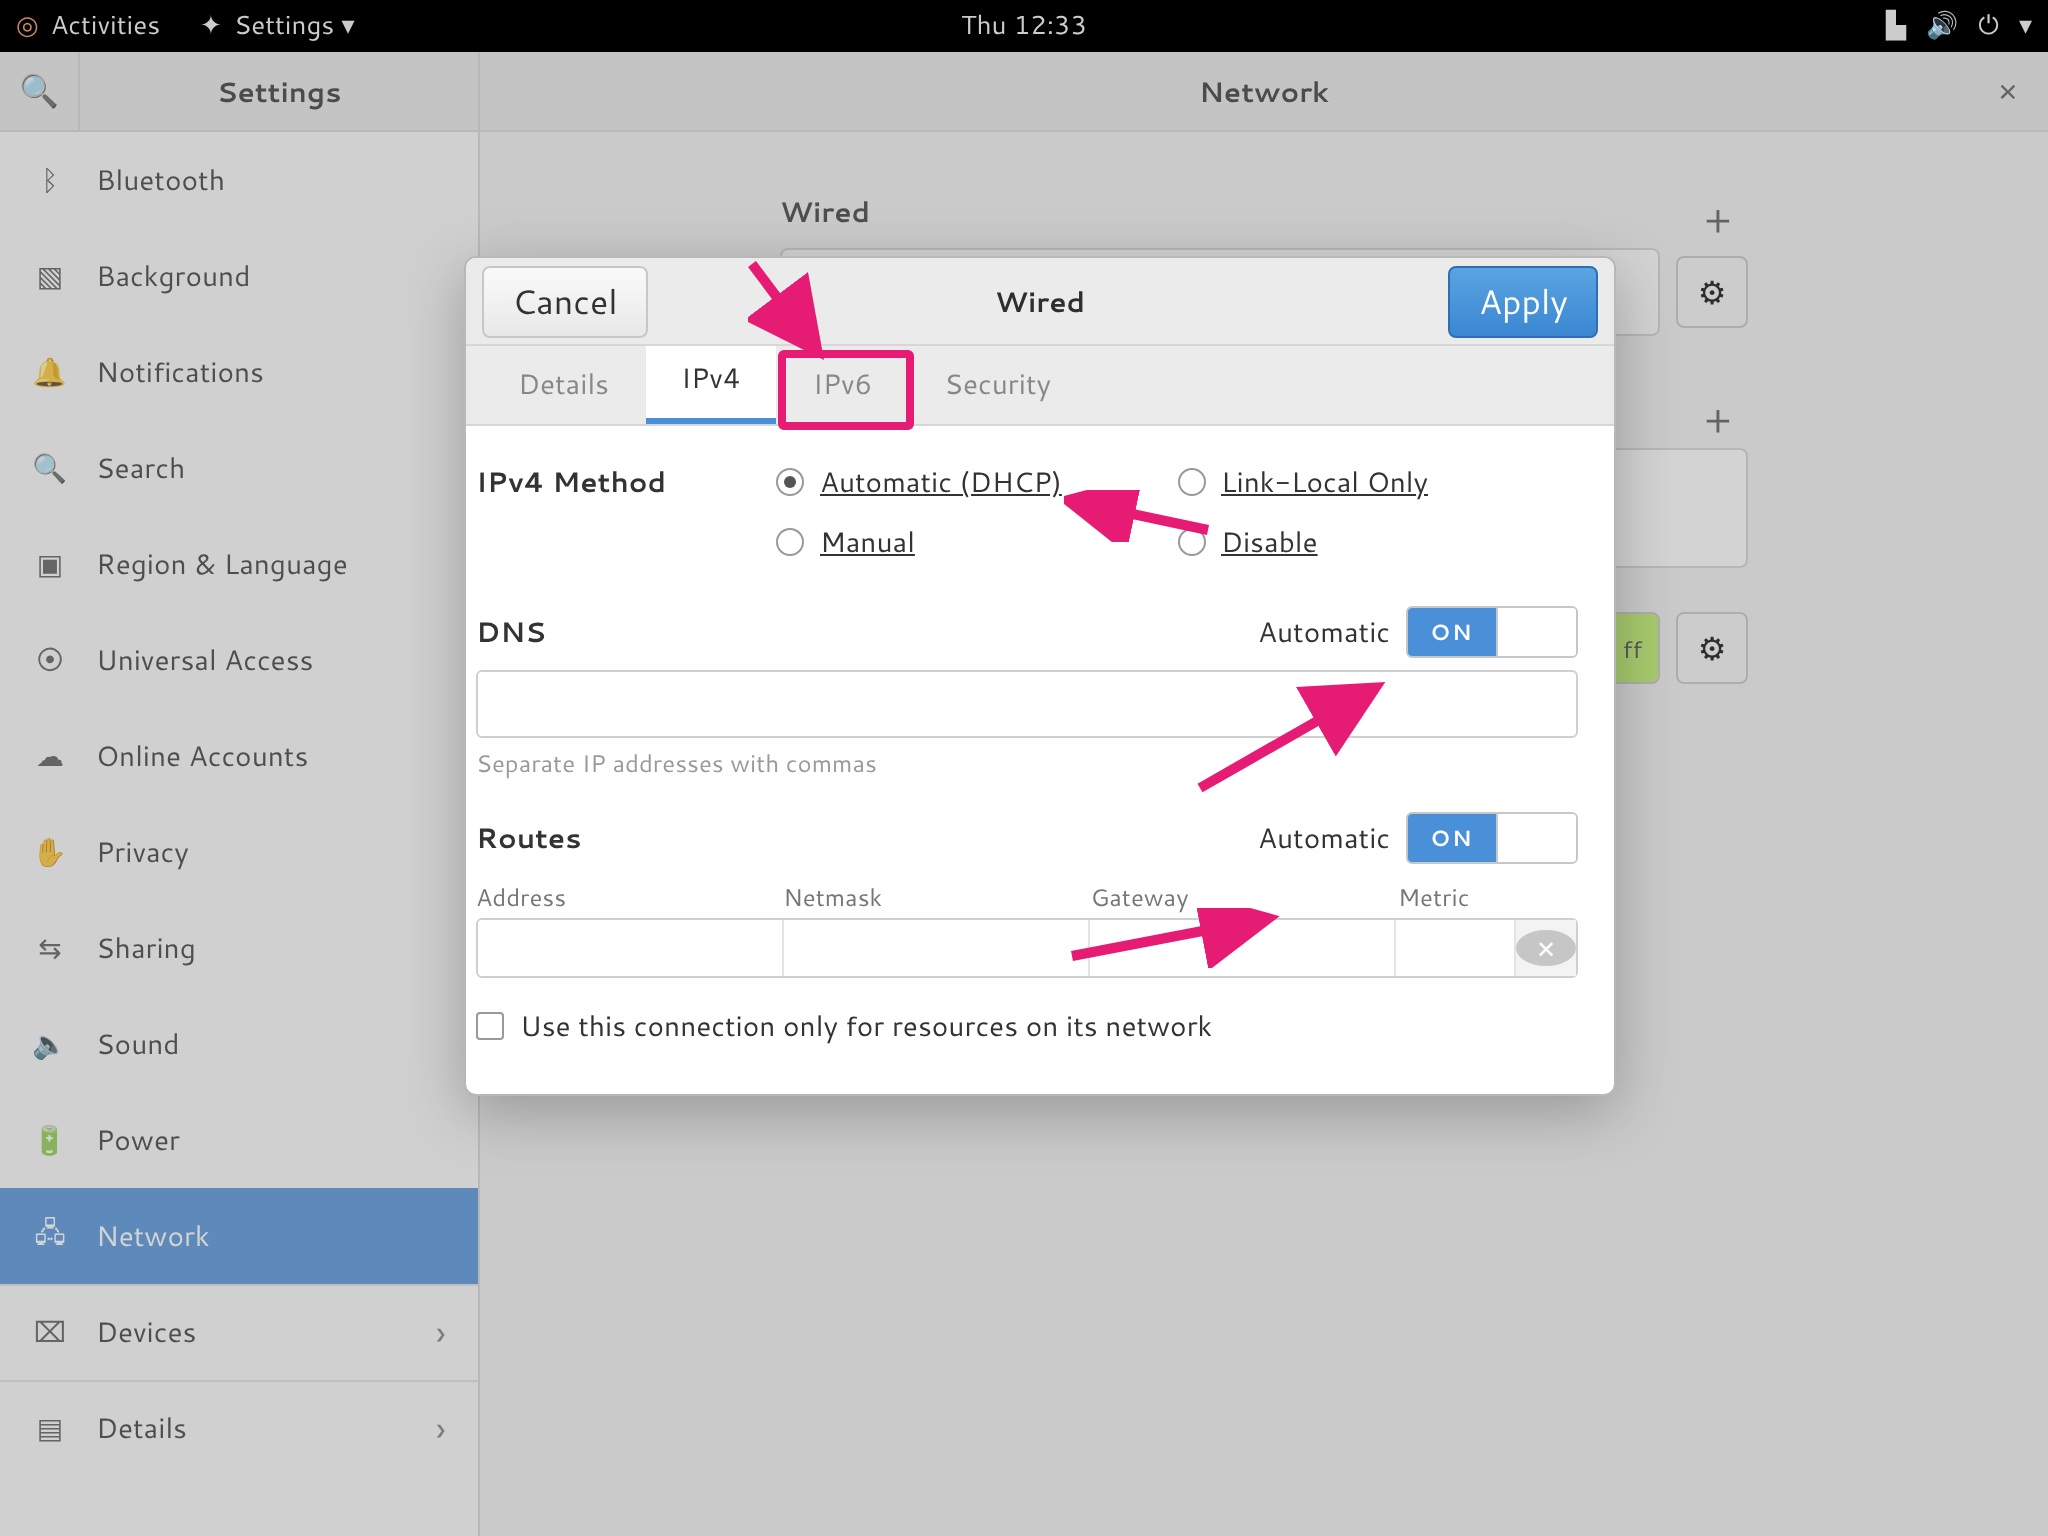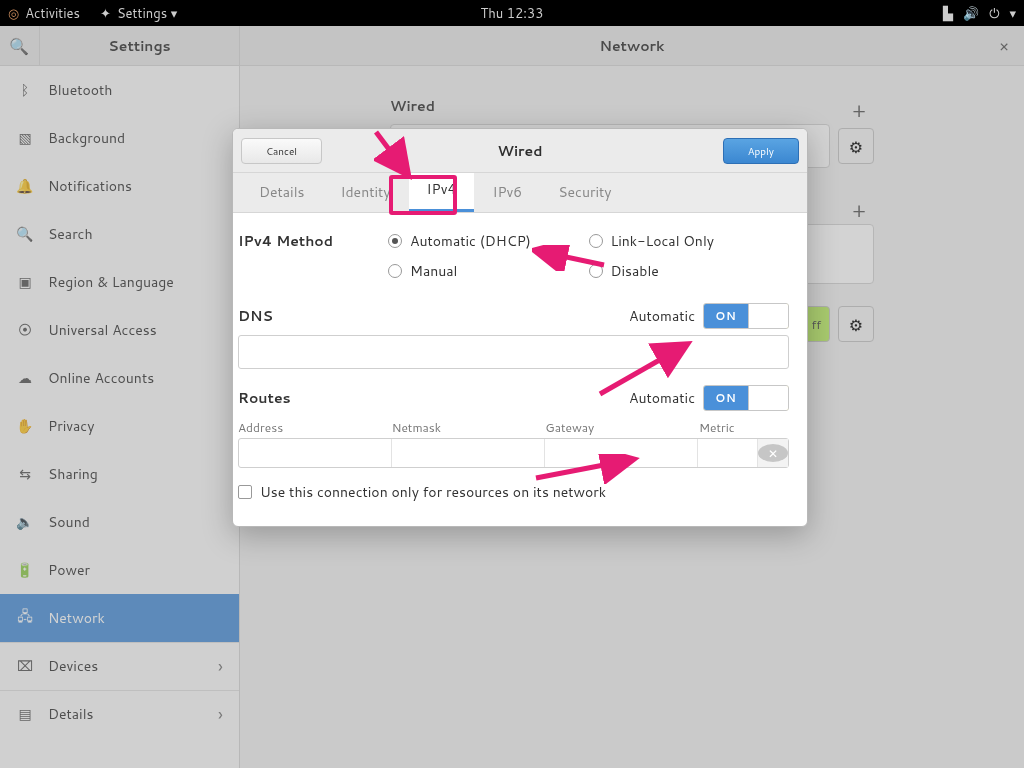--- a/index.html
+++ b/index.html
@@ -37,32 +37,32 @@
 .net-add { width: 30px; text-align: center; font-size: 20px; color: #555; }
 .gear-btn { width: 36px; height: 36px; border: 1px solid #c5c5c5; border-radius: 4px; background: #f5f5f5; margin-left: 8px; display: flex; align-items: center; justify-content: center; }
 .off-toggle { padding: 0 8px; display: flex; align-items: center; font-size: 12px; color: #444; height: 36px; border: 1px solid #c5c5c5; border-radius: 4px; background: #bef264; }
 
 
 .overlay { position: absolute; top: 26px; left: 0; right: 0; bottom: 0; background: rgba(128,128,128,0.35); }
 
 
 .dialog { position: absolute; left: 232px; top: 128px; width: 576px; background: #fff; border: 1px solid #b8b8b8; border-radius: 6px; box-shadow: 0 8px 30px rgba(0,0,0,0.25); overflow: hidden; }
 .dlg-header { height: 44px; background: #ebebeb; display: flex; align-items: center; padding: 0 8px; border-bottom: 1px solid #d6d6d6; position: relative; }
-.dlg-header .btn { padding: 5px 24px; border: 1px solid #c7c7c7; border-radius: 4px; background: linear-gradient(#fafafa,#e8e8e8); font-size: 10px; color: #333; cursor: pointer; }
+.dlg-header .btn { padding: 5px 14px; border: 1px solid #c7c7c7; border-radius: 4px; background: linear-gradient(#fafafa,#e8e8e8); font-size: 17px; color: #333; cursor: pointer; }
 .dlg-header .btn.primary { background: linear-gradient(#5aa4e2,#3b87d1); border-color: #2d6fb5; color: #fff; font-weight: 400; margin-left: auto; }
 .dlg-title { position: absolute; left: 50%; transform: translateX(-50%); font-weight: 700; color: #2e2e2e; font-size: 14px; }
 .dlg-tabs { display: flex; background: #ebebeb; border-bottom: 1px solid #d6d6d6; padding: 0 8px; height: 40px; align-items: flex-end; }
 .dlg-tab { padding: 10px 18px 10px; color: #888; font-size: 14px; cursor: pointer; }
 .dlg-tab.active { color: #333; background: #fff; border-top-left-radius: 3px; border-top-right-radius: 3px; border-bottom: 3px solid #4a90d9; }
 
 .dlg-body { padding: 18px 18px 24px 5px; font-size: 14px; color: #333; }
 .method-row { display: flex; margin-bottom: 22px; }
 .method-label { width: 150px; font-weight: 700; }
 .method-options { flex: 1; display: grid; grid-template-columns: 1fr 1fr; row-gap: 10px; }
-.radio-opt { display: flex; align-items: center; gap: 8px; color: #333; }
+.radio-opt { display: flex; align-items: center; gap: 8px; color: #333; text-decoration: underline; }
 .radio-opt .r { width: 14px; height: 14px; border: 1px solid #999; border-radius: 50%; display: flex; align-items: center; justify-content: center; }
 .radio-opt.checked .r::after { content: ""; width: 6px; height: 6px; background: #555; border-radius: 50%; }
 
 .section { margin-top: 6px; }
 .section .sec-head { display: flex; align-items: center; margin-bottom: 6px; }
 .section .sec-head .sec-title { font-weight: 700; }
 .section .sec-head .spacer { flex: 1; }
 .auto-label { color: #333; margin-right: 8px; }
 .switch { width: 86px; height: 26px; border: 1px solid #c7c7c7; border-radius: 3px; display: flex; background: #fef9c3; overflow: hidden; }
 .switch .on { width: 44px; background: #4a90d9; color: #fff; font-size: 11px; font-weight: 700; display: flex; align-items: center; justify-content: center; letter-spacing: 1px; }
@@ -220,21 +220,20 @@
 <div class="overlay"></div>
 
 <div class="dialog">
   <div class="dlg-header">
     <div class="btn">Cancel</div>
     <div class="dlg-title">Wired</div>
     <div class="btn primary">Apply</div>
   </div>
   <div class="dlg-tabs">
     <div class="dlg-tab">Details</div>
-    <div class="dlg-tab">Identity</div>
     <div class="dlg-tab active">IPv4</div>
     <div class="dlg-tab">IPv6</div>
     <div class="dlg-tab">Security</div>
   </div>
 
   <div class="dlg-body">
     <div class="method-row">
       <div class="method-label">IPv4 Method</div>
       <div class="method-options">
         <div class="radio-opt checked">
@@ -260,20 +259,21 @@
       <div class="sec-head">
         <div class="sec-title">DNS</div>
         <div class="spacer"></div>
         <div class="auto-label">Automatic</div>
         <div class="switch">
           <div class="on">ON</div>
           <div class="knob"></div>
         </div>
       </div>
       <div class="text-field"></div>
+      <div class="hint">Separate IP addresses with commas</div>
     </div>
 
     <div class="section" style="margin-top:16px">
       <div class="sec-head">
         <div class="sec-title">Routes</div>
         <div class="spacer"></div>
         <div class="auto-label">Automatic</div>
         <div class="switch">
           <div class="on">ON</div>
           <div class="knob"></div>

